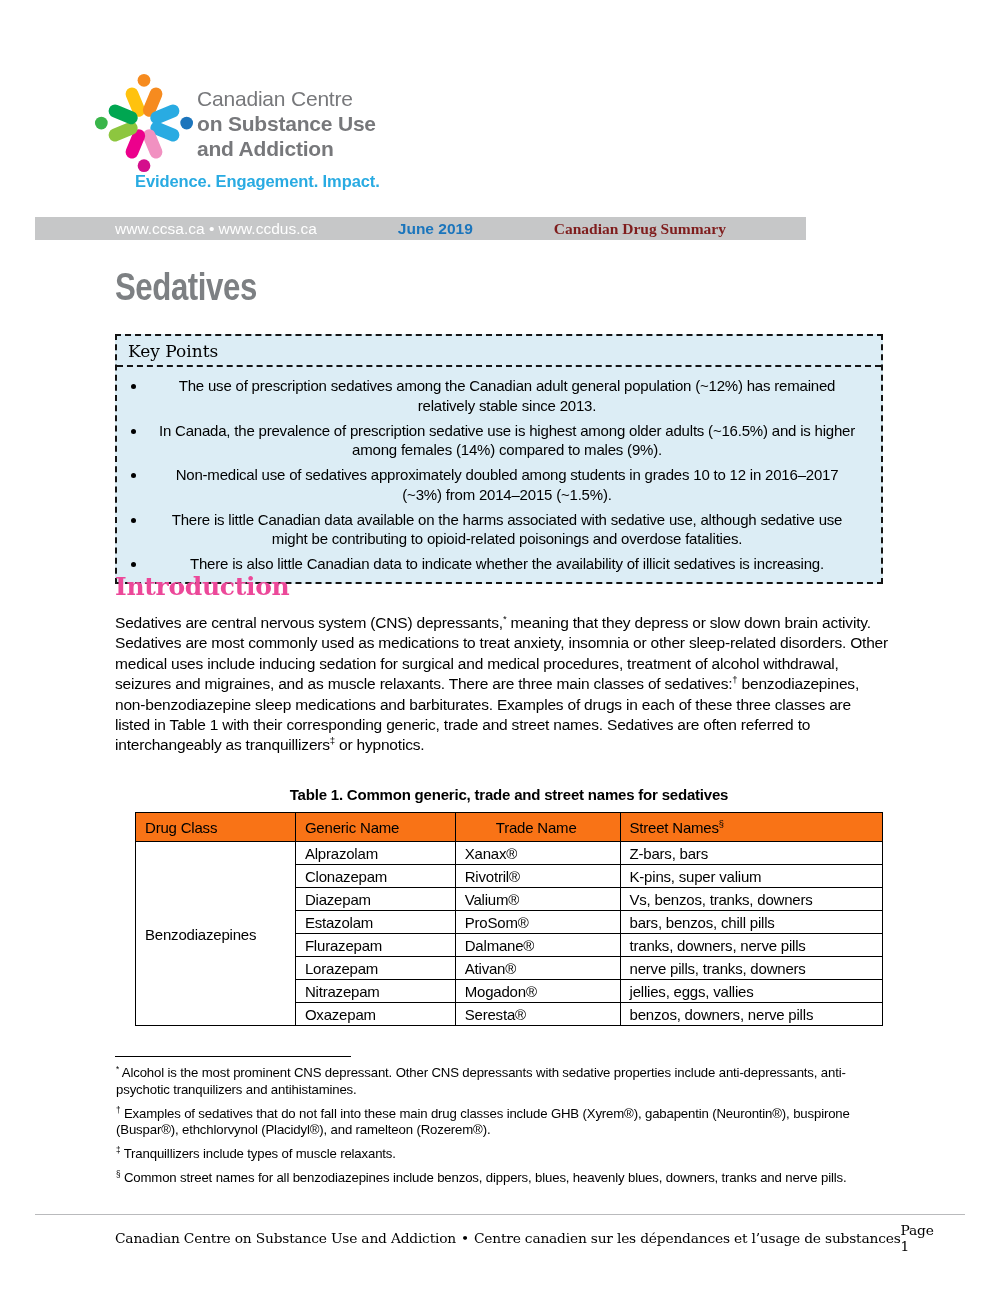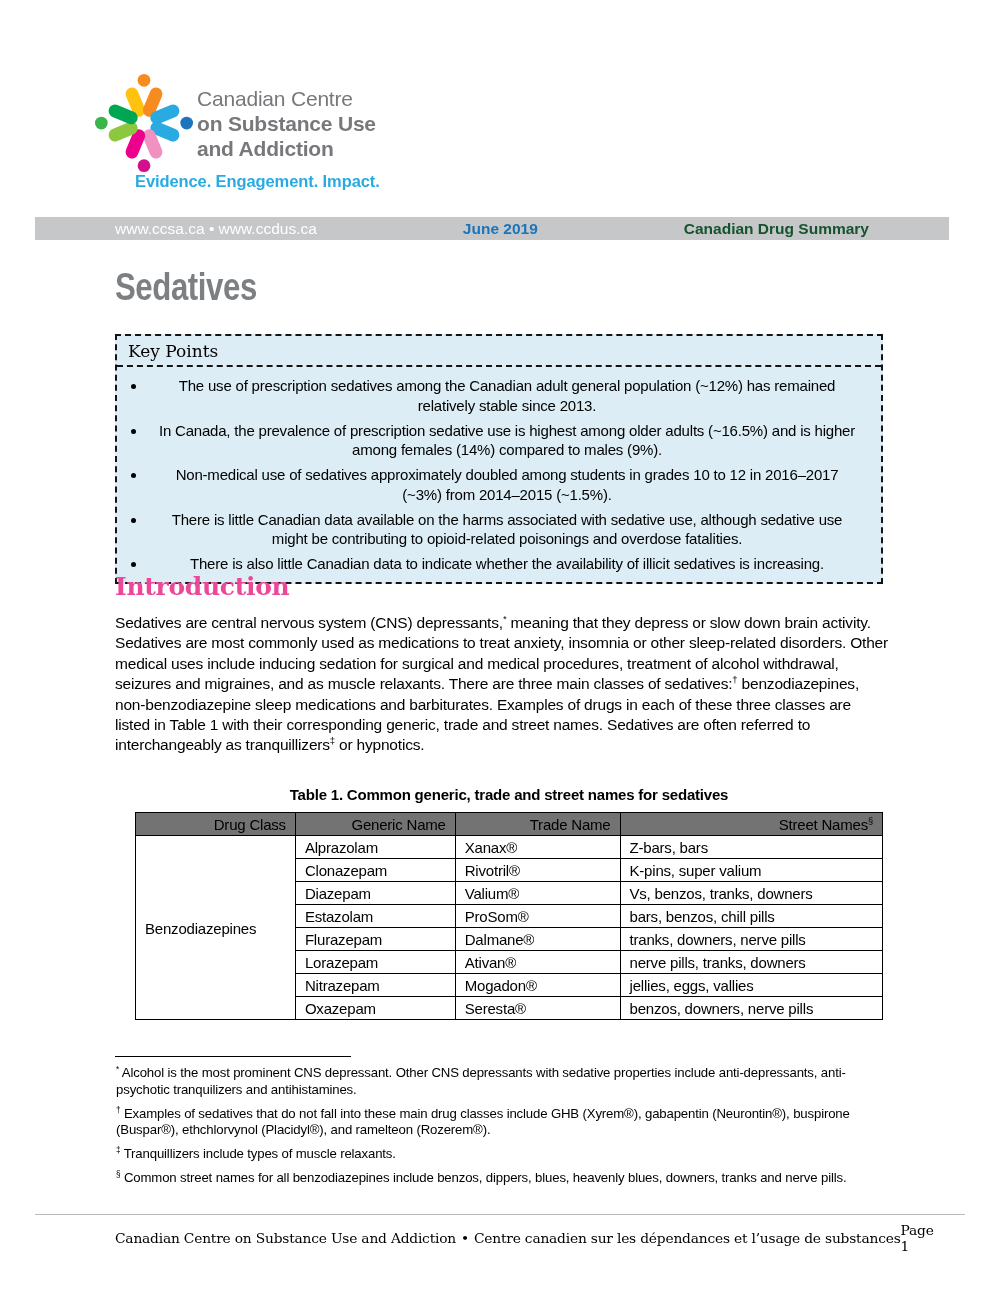--- a/index.html
+++ b/index.html
@@ -16,27 +16,27 @@
   .brand-logo { width:102px; height:102px; }
   .brand-text { margin-left:2px; padding-top:14px; color:#77787b;
     font-size:21px; line-height:25px; letter-spacing:-0.2px; }
   .brand-line1 { font-weight:400; }
   .brand-line2, .brand-line3 { font-weight:700; }
   .tagline { position:absolute; left:42px; top:100px; white-space:nowrap;
     color:#29abe2; font-size:16.5px; font-weight:700; letter-spacing:-0.1px; }
 
   
   .meta-bar {
-    position:absolute; left:35px; top:217px; width:914px; height:23px;
+    position:absolute; left:35px; top:217px; width:771px; height:23px;
     background:#c6c7c8; display:flex; align-items:center;
     justify-content:space-between; padding:8px 80px; font-size:15.5px;
   }
   .meta-urls { color:#ffffff; font-weight:400; }
   .meta-date { color:#1b75bc; font-weight:700; }
-  .meta-doctype { color:#14532d; font-weight:700; }
+  .meta-doctype { color:#7f1d1d; font-weight:700;font-family:Liberation Serif, serif; }
 
   
   .page-title {
     position:absolute; left:115px; top:266px; color:#7d8083;
     font-size:38px; font-weight:700; letter-spacing:-0.5px;
     transform:scaleX(0.82); transform-origin:left center; white-space:nowrap;
   }
 
   
   .keypoints {
@@ -66,21 +66,21 @@
   .tbl-caption {
     position:absolute; left:135px; top:786px; width:748px; text-align:center;
     font-size:15px; font-weight:700; letter-spacing:-0.2px;
   }
   .drug-table {
     position:absolute; left:135px; top:812px; width:748px;
     border-collapse:collapse; font-size:15px; letter-spacing:-0.2px;
   }
   .drug-table th, .drug-table td { border:1px solid #000; padding:3px 9px 2px;
     text-align:left; vertical-align:middle; }
-  .drug-table thead th { background:#737373; font-weight:400; height:23px;text-align:right; }
+  .drug-table thead th { background:#f97316; font-weight:400; height:29px; }
   .drug-table td { height:23px; }
   .drug-table .col-class { width:160px; }
   .drug-table .col-generic { width:160px;margin-top:9px; }
   .drug-table .col-trade { width:165px;padding-left:40px; }
   .drug-table .col-street { width:263px; }
   .drug-table td.drugclass { vertical-align:middle; }
 
   
   .fn-rule { position:absolute; left:115px; top:1056px; width:236px;
     border-top:1.5px solid #000; }

